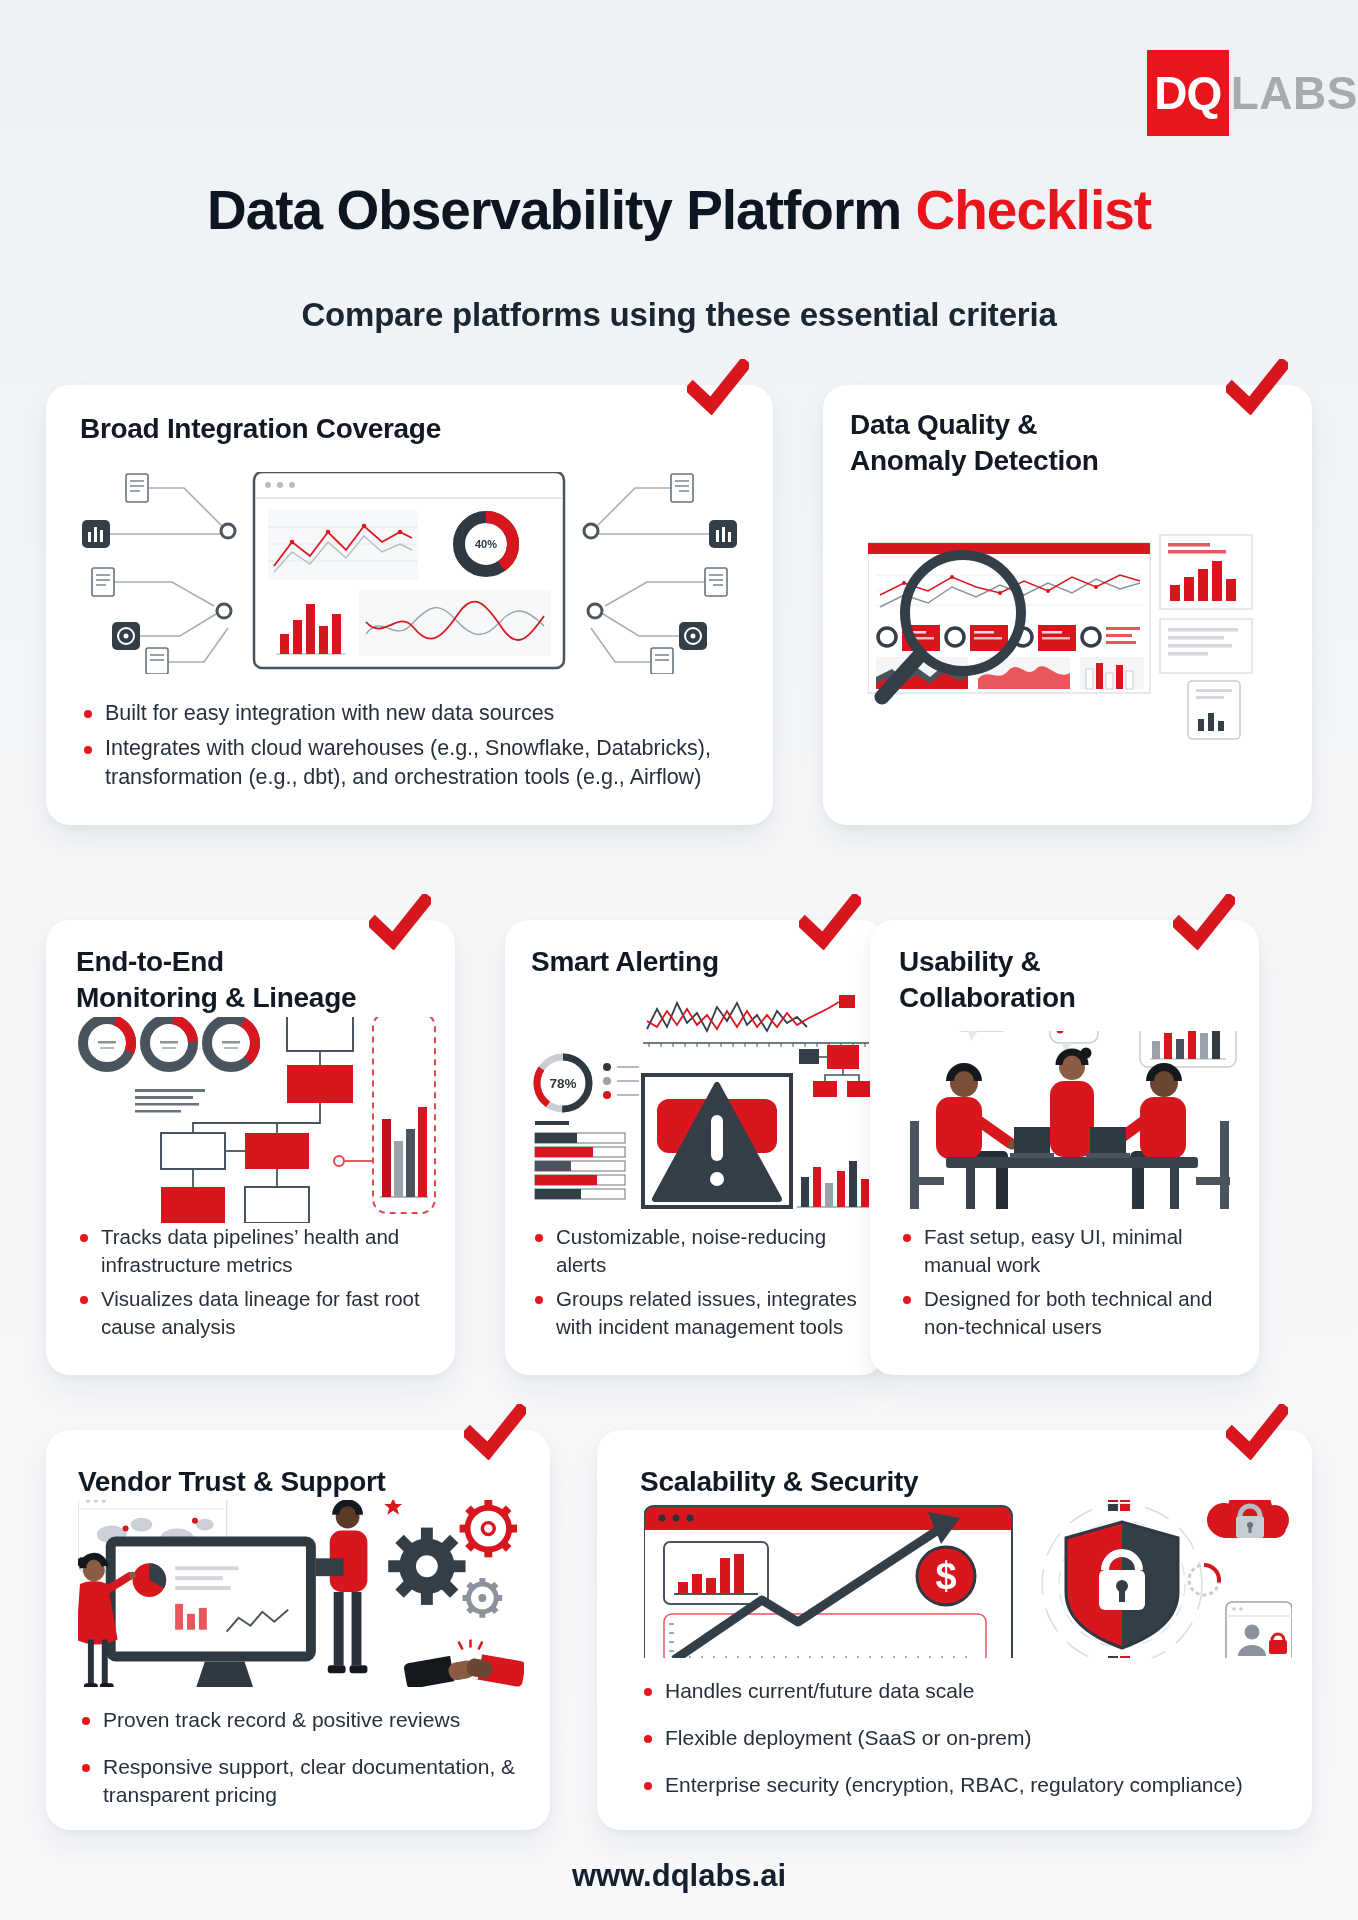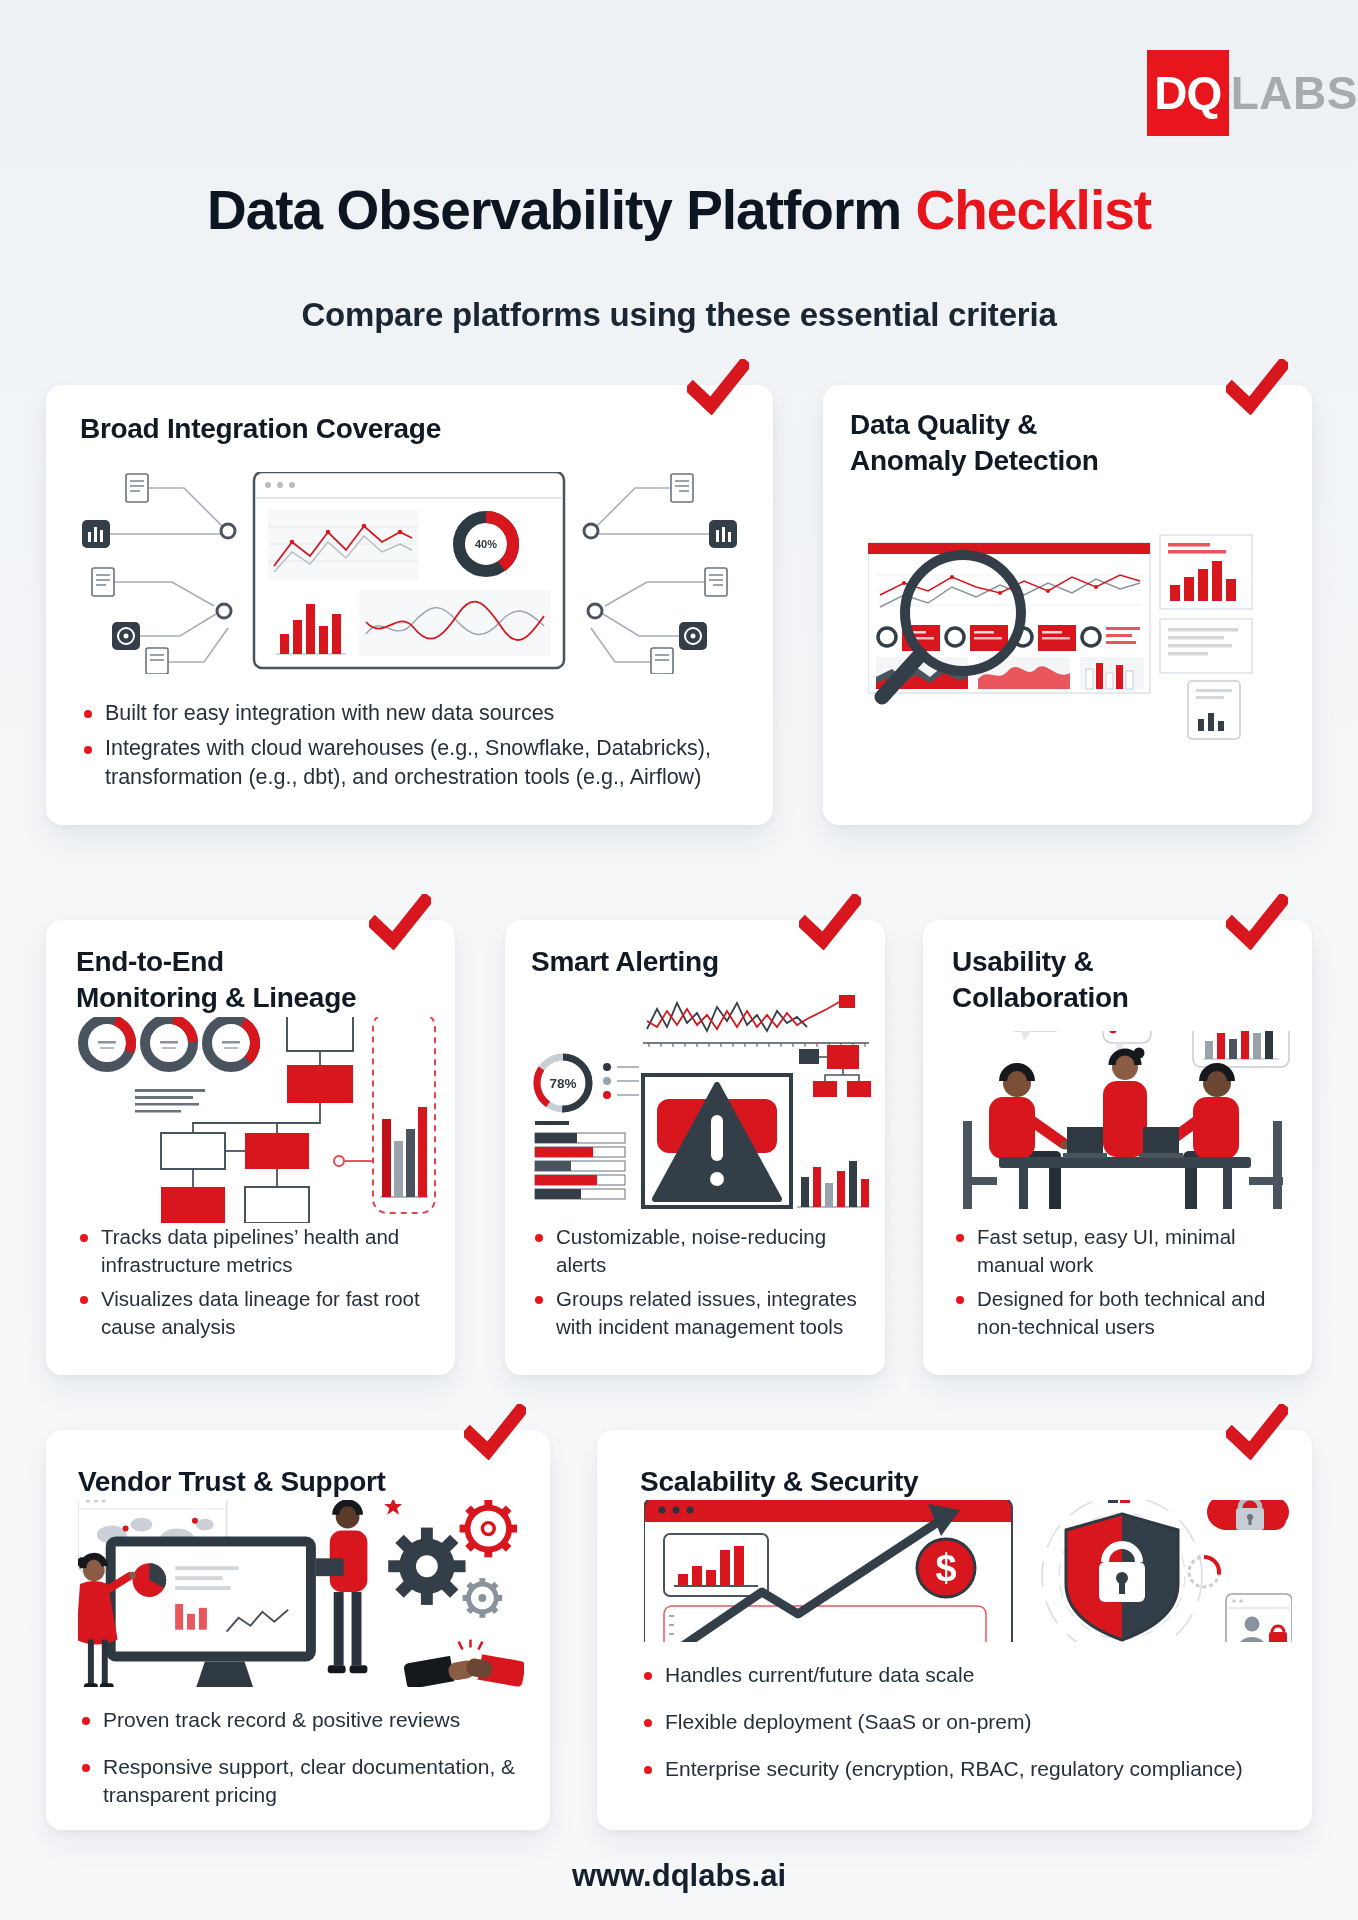--- a/index.html
+++ b/index.html
@@ -10,39 +10,39 @@
   .logo-row { position:absolute; top:50px; left:0; right:0; display:flex; justify-content:flex-end; align-items:center; }
   .logo-box { width:82px; height:86px; background:#E8151D; display:flex; align-items:center; justify-content:center; }
   .logo-dq { color:#fff; font-size:46px; font-weight:800; letter-spacing:-1px; }
   .logo-labs { color:#A7ABB0; font-size:46px; font-weight:800; letter-spacing:0.5px; margin-left:2px; }
   .page-title { position:absolute; top:178px; left:0; right:0; text-align:center;
                 font-size:55px; font-weight:800; color:#0D1520; letter-spacing:-1px; }
   .page-title .accent { color:#E8151D; }
   .subtitle { position:absolute; top:296px; left:0; right:0; text-align:center;
               font-size:33px; font-weight:700; color:#1B2633; letter-spacing:-0.2px; }
   
-  .card { position:absolute; background:#fff; border-radius:16px;
+  .card { position:absolute; background:#fff; border-radius:24px;
           box-shadow:0 16px 30px rgba(25,35,55,0.06), 0 3px 8px rgba(25,35,55,0.04);
           display:flex; flex-direction:column; }
   .check { position:absolute; top:-26px; right:24px; width:62px; height:56px; }
   .check polyline { fill:none; stroke:#D8161E; stroke-width:13; stroke-linecap:square; }
   .card-title { font-size:28px; font-weight:700; color:#101924; letter-spacing:-0.3px;
                 line-height:1.3; white-space:pre-line; }
   .illo { flex:1; display:flex; align-items:center; justify-content:center; overflow:hidden; }
   ul.bullets { list-style:none; margin-top:auto; }
   ul.bullets li { position:relative; padding-left:25px; color:#26303C; line-height:1.34; margin-bottom:7px; }
   ul.bullets li::before { content:""; position:absolute; left:4px; top:0.52em; width:8px; height:8px;
                           border-radius:50%; background:#E8151D; }
   .c1 { left:46px; top:385px; width:727px; height:440px; padding:26px 34px 26px 34px; }
   .c2 { left:823px; top:385px; width:489px; height:440px; padding:22px 26px 26px 27px; }
   .c3 { left:46px;  top:920px; width:409px; height:455px; padding:24px 18px 28px 30px; }
   .c4 { left:505px; top:920px; width:380px; height:455px; padding:24px 14px 28px 26px; }
-  .c5 { left:923px; top:920px; width:389px; height:455px; padding:24px 18px 28px 29px;gap:14px; }
+  .c5 { left:870px; top:920px; width:389px; height:455px; padding:24px 18px 28px 29px;gap:14px; }
   .c6 { left:46px;  top:1430px; width:504px; height:400px; padding:34px 26px 14px 32px; }
-  .c7 { left:597px; top:1430px; width:715px; height:400px; padding:34px 16px 40px 43px; }
+  .c7 { left:597px; top:1430px; width:715px; height:400px; padding:34px 16px 24px 43px; }
   .c1 li, .c2 li { font-size:21.5px; }
   .c3 li, .c4 li, .c5 li { font-size:20.5px; }
   .c6 li, .c7 li { font-size:21px;margin-top:19px; }
   .footer { position:absolute; top:1858px; left:0; right:0; text-align:center;
             font-size:31px; font-weight:700; color:#15202E; }
   svg text { font-family:"Liberation Sans", sans-serif; }
 </style>
 </head>
 <body>
 

